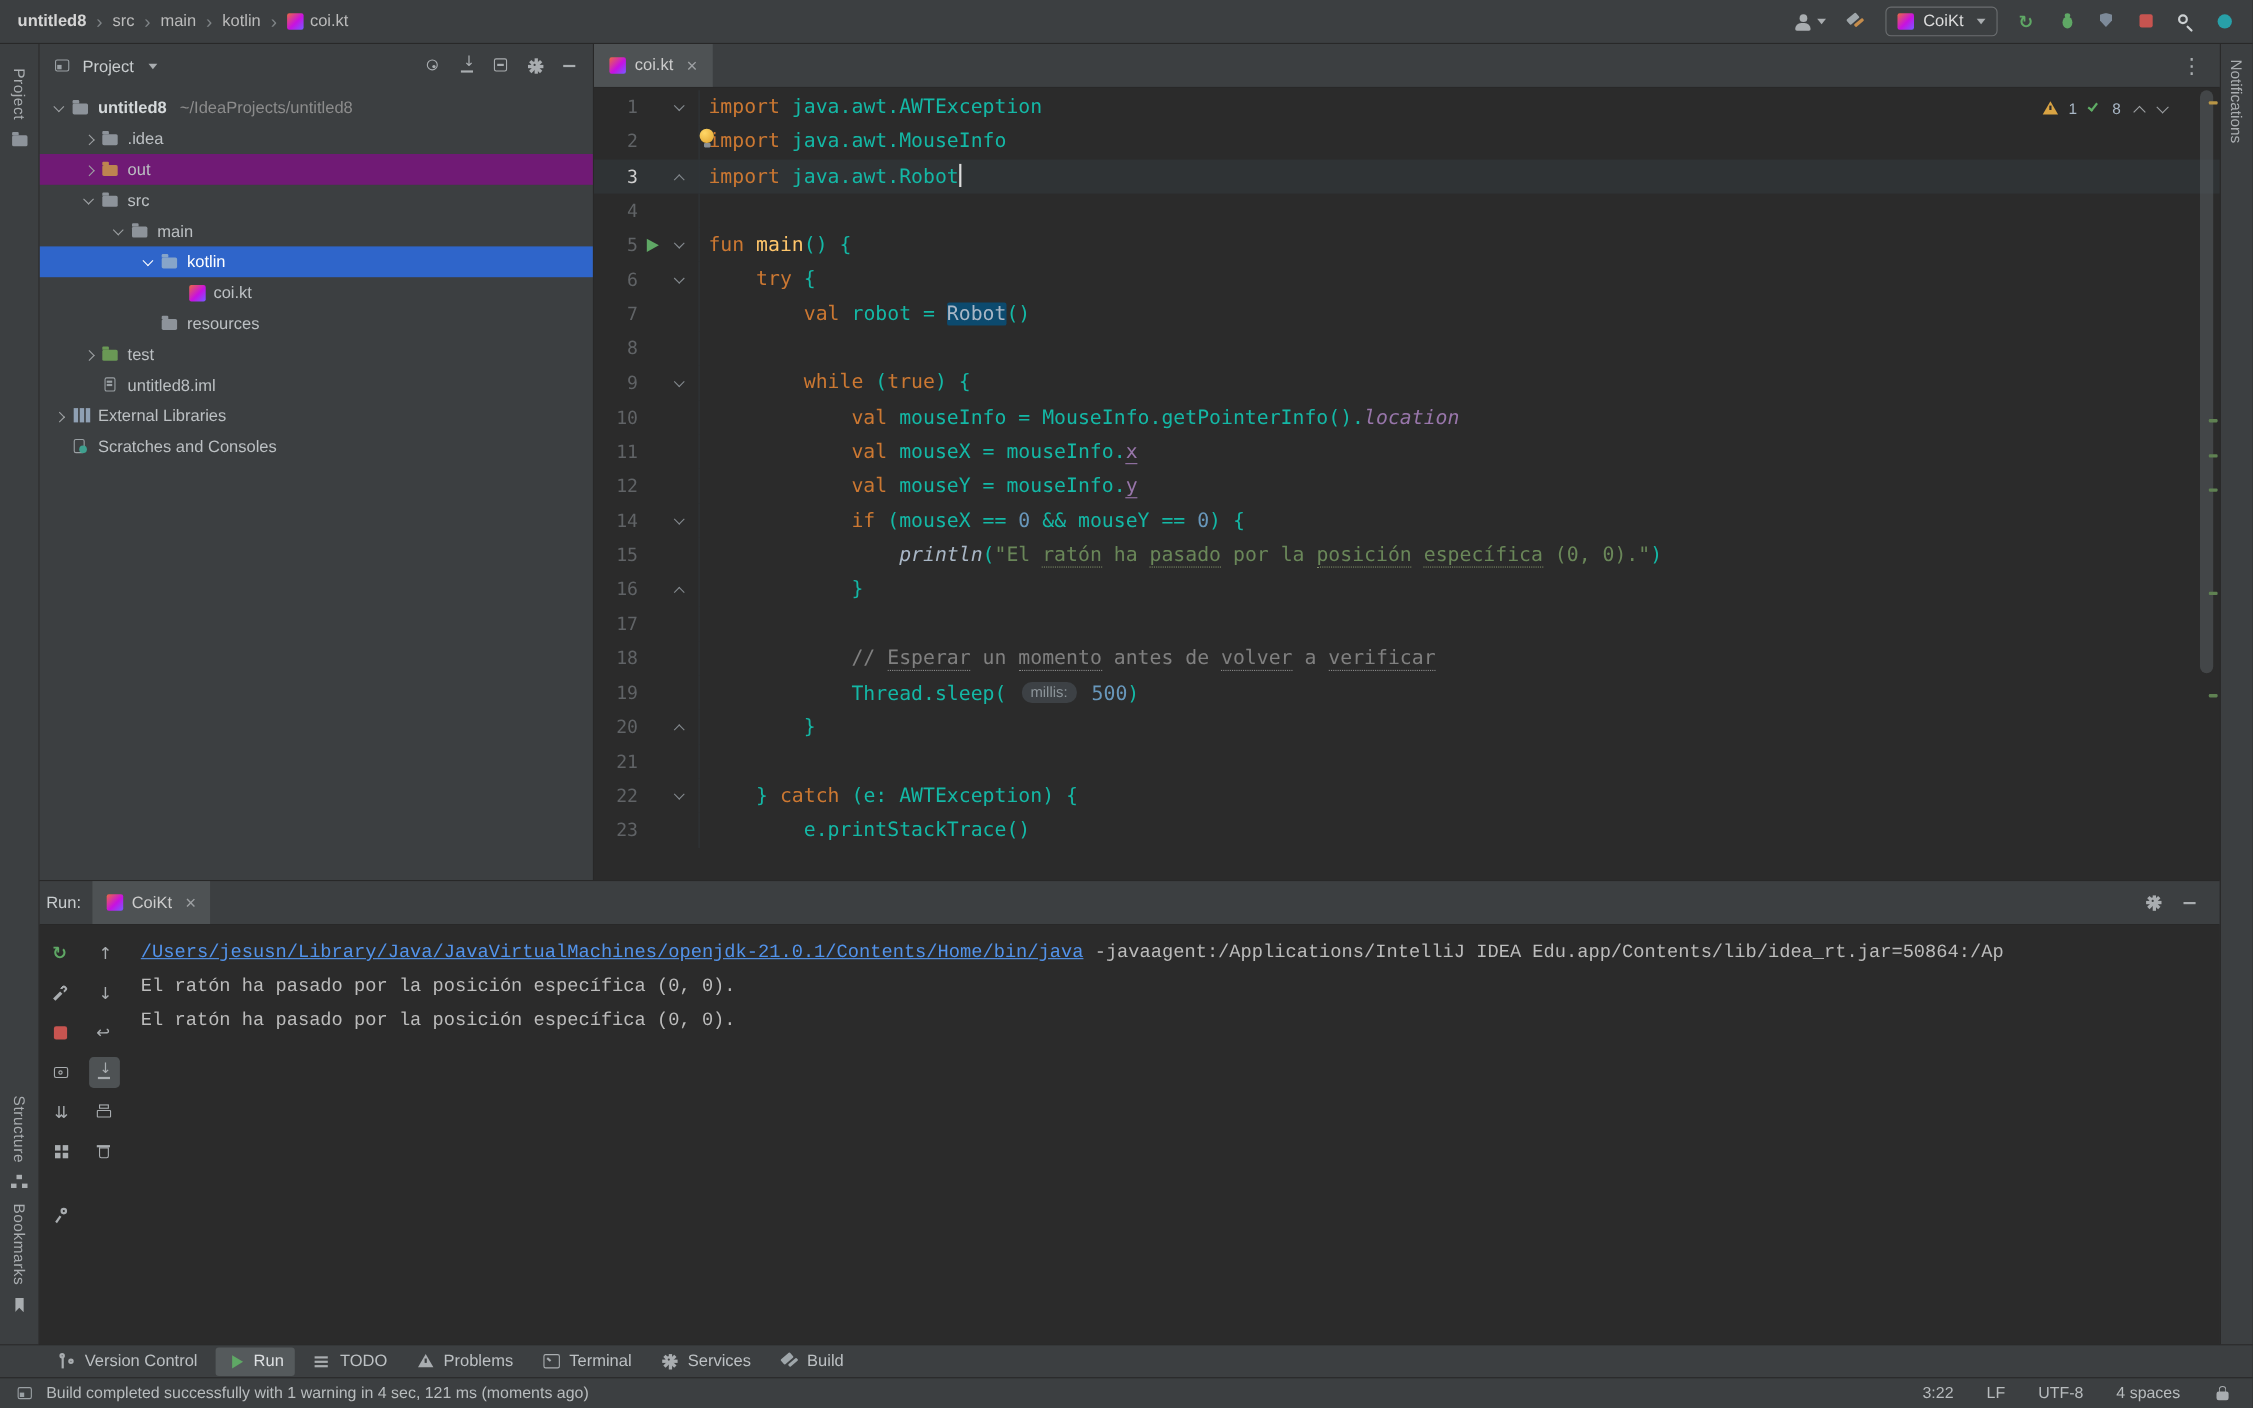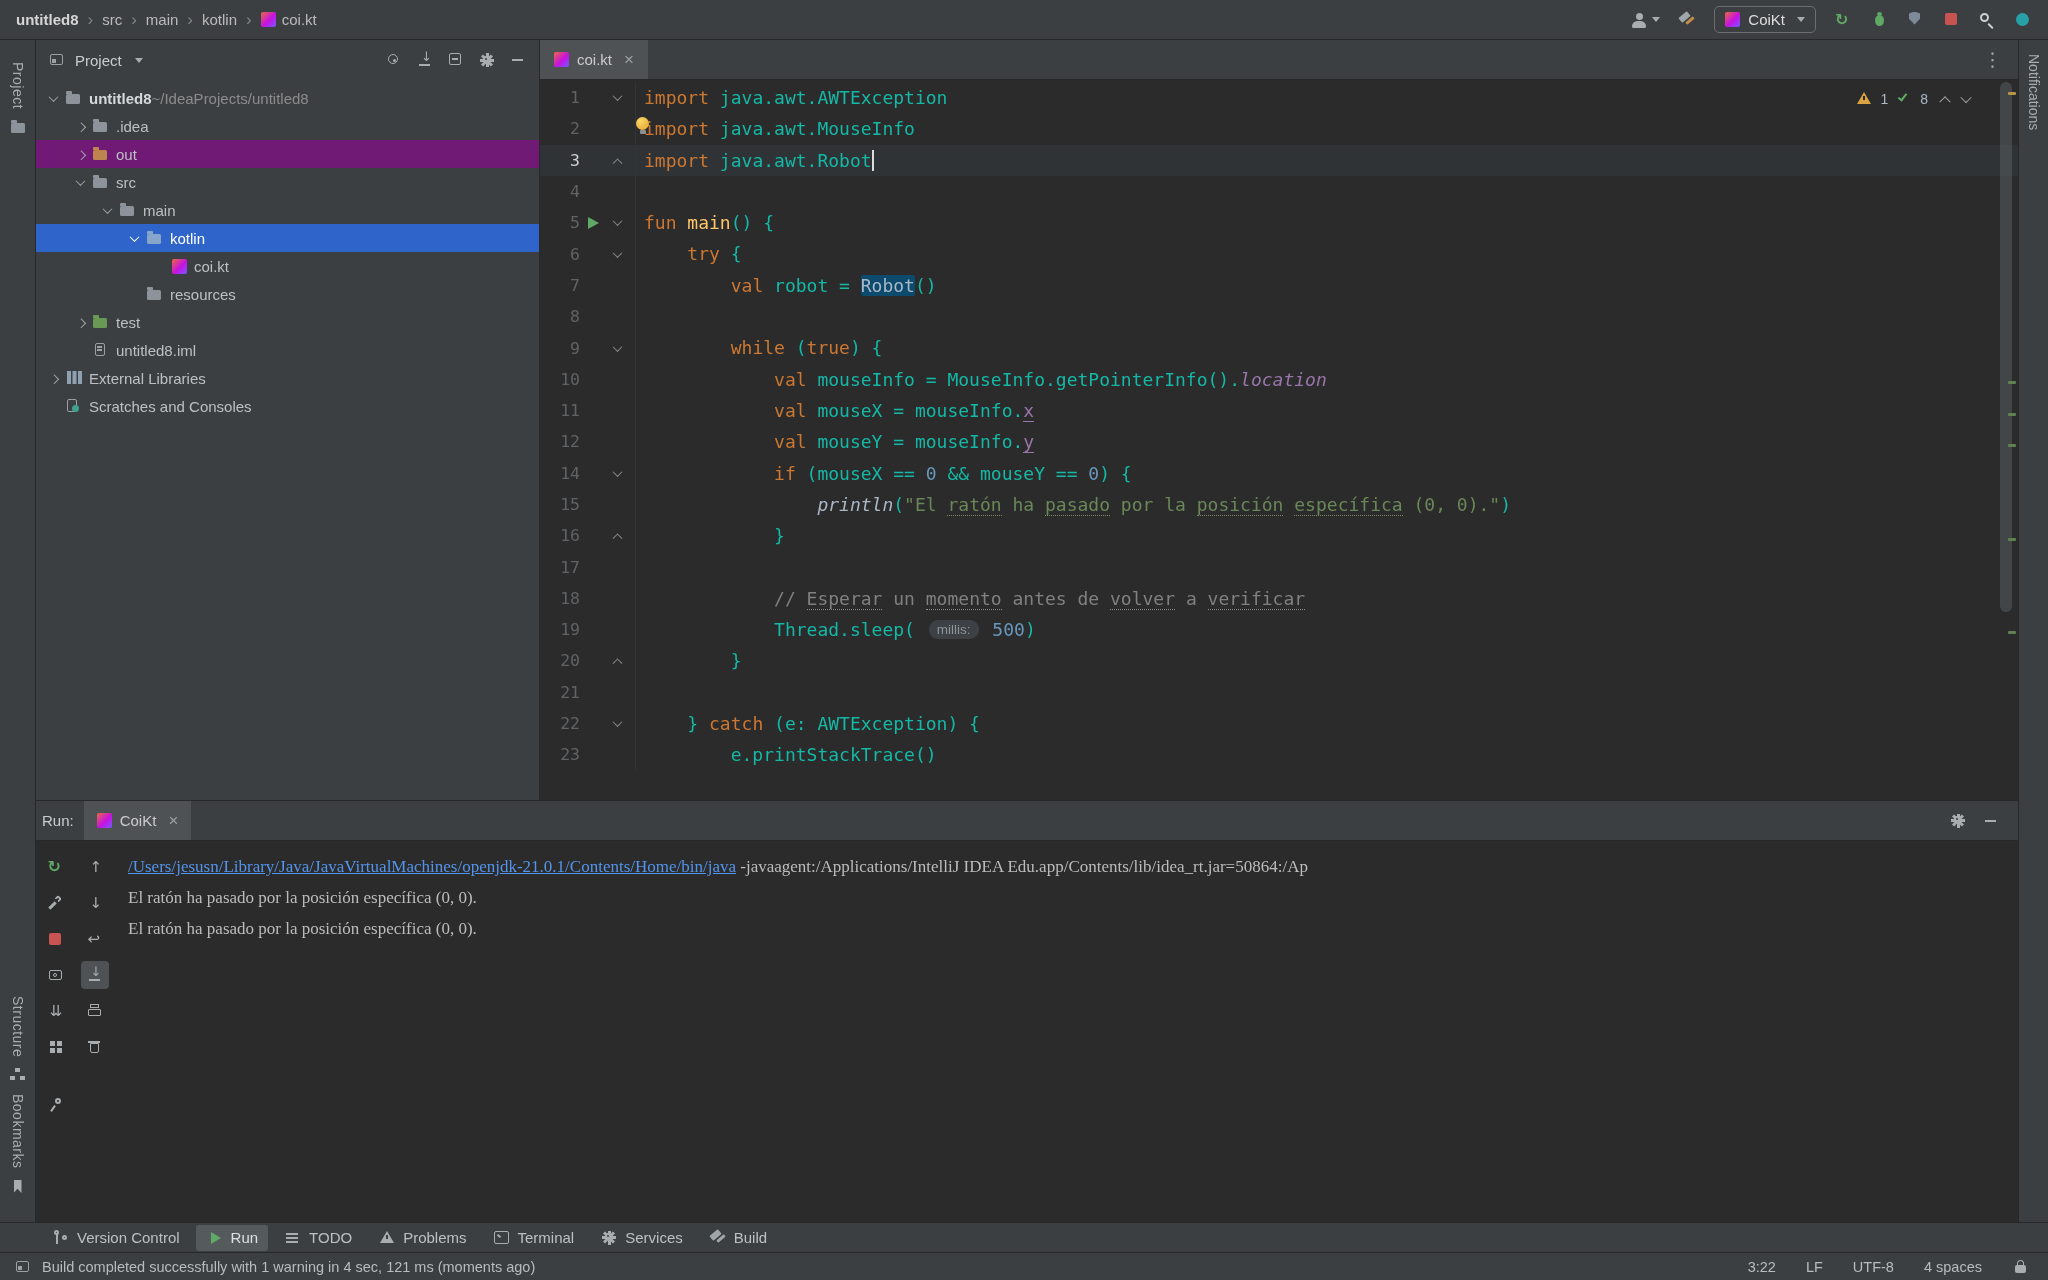--- a/index.html
+++ b/index.html
@@ -115,21 +115,21 @@
 .phead .actions{margin-left:auto;display:flex;align-items:center;gap:13px}
 .ptree{flex:1;padding-top:4px;font-size:15px;overflow:hidden}
 .trow{height:28px;display:flex;align-items:center;color:#bcc0c3;white-space:nowrap;cursor:default}
 .trow.selected{background:#2f65ca;color:#fff}
 .trow.selected .tlabel{color:#fff}
 .trow.selected .chev{border-color:#fff}
 .trow.hover{background:#701a75}
 .texp{width:22px;display:flex;justify-content:center;flex-shrink:0}
 .tlabel{margin-left:7px}
 .tlabel.b{font-weight:bold;color:#d5d9db}
-.tsuffix{margin-left:0;color:#8c8c8c}
+.tsuffix{margin-left:12px;color:#8c8c8c}
 
 
 .earea{flex:1;display:flex;flex-direction:column;background:#2b2b2b;min-width:0;position:relative}
 .etabs{height:40px;background:#3c3f41;border-bottom:1px solid #282828;display:flex;align-items:stretch}
 .etab{display:flex;align-items:center;gap:8px;padding:0 14px;background:#4e5254;color:#ccc;font-size:15px}
 .etabs-more{margin-left:auto;align-self:center;margin-right:16px;color:#a9adb0;font-size:19px}
 .ebody{flex:1;position:relative;padding-top:2px;overflow:hidden}
 .eline{display:flex;align-items:center;height:31.3px;font-family:"DejaVu Sans Mono",monospace;font-size:18px}
 .eline.cur{background:#2f3335}
 .eline.cur .lnum{color:#d0d0d0}
@@ -171,21 +171,21 @@
 .rhead{height:40px;background:#3c3f41;border-bottom:1px solid #282828;display:flex;align-items:stretch;padding-left:6px;font-size:15px}
 .rlabel{align-self:center;color:#c9cdcf;margin-right:10px}
 .rtab{display:flex;align-items:center;gap:8px;background:#4e5254;padding:0 13px;color:#ccc}
 .rhead-right{margin-left:auto;align-self:center;display:flex;align-items:center;gap:15px;margin-right:18px}
 .rbody{flex:1;display:flex;min-height:0}
 .rtools{width:78px;display:flex;padding-top:12px;flex-shrink:0}
 .rtcol{width:39px;display:flex;flex-direction:column;align-items:center;gap:8px}
 .rtbtn{width:28px;height:28px;display:flex;align-items:center;justify-content:center;border-radius:4px;cursor:pointer}
 .rtbtn.active{background:#4e5254}
 .rtbtn.gap{margin-top:22px}
-.console{flex:1;font-family:Liberation Serif, serif;font-size:17px;color:#bcbcbc;padding:10px 4px 0 14px;line-height:31px;white-space:pre;overflow:hidden}
+.console{flex:1;font-family:Liberation Mono, monospace;font-size:17px;color:#bcbcbc;padding:10px 4px 0 14px;line-height:31px;white-space:pre;overflow:hidden}
 .cline{height:31px}
 .clnk{color:#5394ec;text-decoration:underline;cursor:pointer}
 
 
 .rstrip{width:30px;background:#3c3f41;border-left:1px solid #282828;display:flex;flex-direction:column;align-items:center;padding-top:14px}
 .vtext-r{writing-mode:vertical-rl;font-size:14px;color:#a9adb0}
 
 
 .twbar{height:30px;background:#3c3f41;border-top:1px solid #282828;display:flex;align-items:center;padding-left:42px;gap:6px;font-size:15px}
 .twitem{display:flex;align-items:center;gap:7px;padding:3px 10px;color:#bcc0c3;border-radius:3px;cursor:pointer;height:26px}

